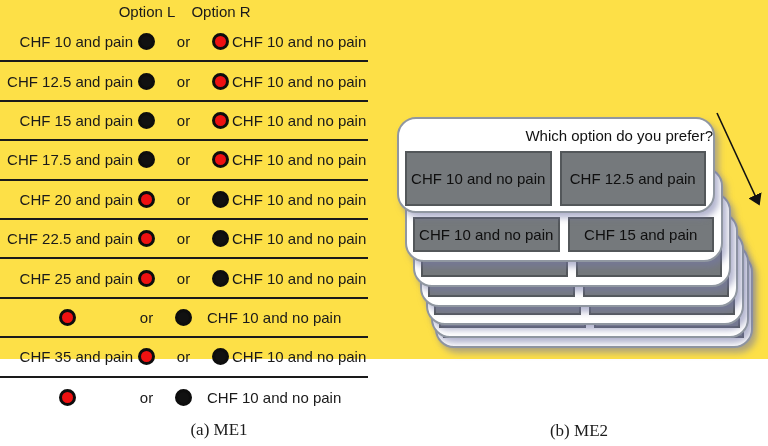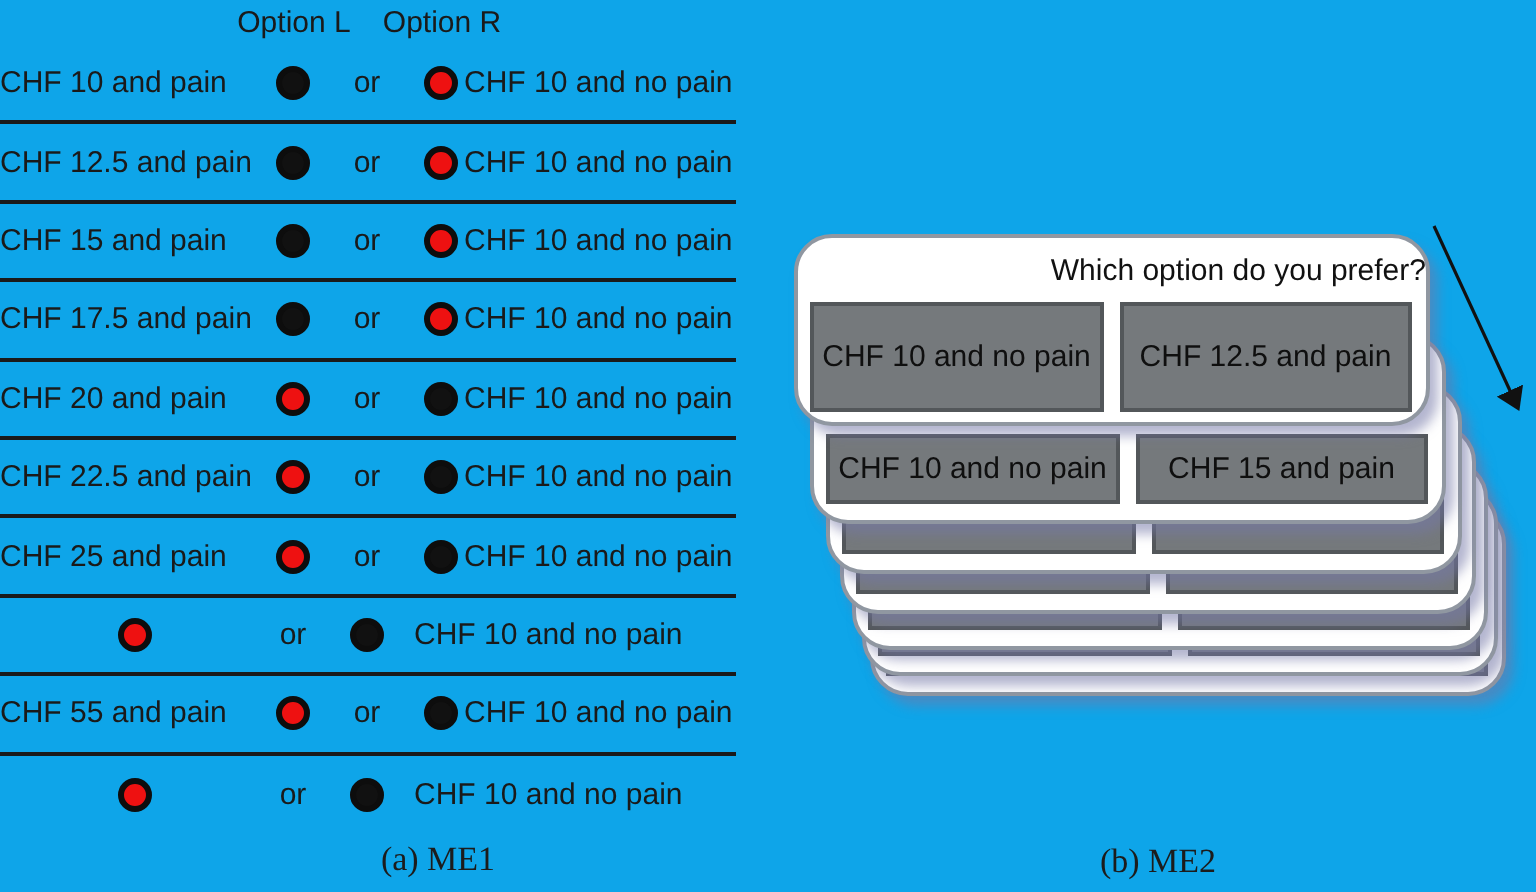--- a/index.html
+++ b/index.html
@@ -3,32 +3,32 @@
 <meta charset="utf-8">
 <style>
   :root{
     --red:#ee1111; --blk:#111111;
     --btn-gray:#75797c; --btn-border:#53575a;
     --card-border:#9097a1; --line:#1a1a1a;
   }
   *{box-sizing:border-box;margin:0;padding:0}
   html,body{width:768px;height:446px;background:#ffffff;overflow:hidden;
     font-family:"Liberation Sans","DejaVu Sans",sans-serif;color:#1a1a1a}
-  .stage{position:relative;width:768px;height:446px;background:#0ea5e9}
+  .stage{position:relative;width:768px;height:359px;background:#fde047}
 
   
   .panel-a{position:absolute;left:0;top:0;width:392px;height:446px}
   .pa-header{position:absolute;top:3px;left:0;width:392px;height:20px;font-size:15px}
   .pa-header .hL{position:absolute;left:147px;transform:translateX(-50%);white-space:nowrap}
   .pa-header .hR{position:absolute;left:221px;transform:translateX(-50%);white-space:nowrap}
   .pa-rows{position:absolute;top:23px;left:0;width:368px}
   .row{display:grid;grid-template-columns:134px 25px 49px 25px auto;
        align-items:center;height:39.4px;font-size:15px;white-space:nowrap}
   .row:not(:last-child){border-bottom:2px solid var(--line)}
-  .lbl-l{padding-right:1px}
+  .lbl-l{text-align:right;padding-right:1px}
   .lbl-r{text-align:left;margin-left:-1px}
   .or{text-align:center}
   .dot{width:17px;height:17px;border:3px solid #0d0d0d;border-radius:50%;justify-self:center}
   .dot[data-dot="red"]{background:var(--red)}
   .dot[data-dot="black"]{background:var(--blk)}
 
   .caption{position:absolute;font-family:"Liberation Serif","DejaVu Serif",serif;
            font-size:17px;text-align:center;color:#1c1c1c}
   .cap-a{left:26px;top:420px;width:386px}
   .cap-b{left:390px;top:421px;width:378px}
@@ -114,21 +114,21 @@
         <span class="dot" data-dot="black"></span>
         <span class="lbl-r">CHF 10 and no pain</span>
       </div>
       <div class="row">
         <span class="dot" data-dot="red"></span>
         <span class="or">or</span>
         <span class="dot" data-dot="black"></span>
         <span class="lbl-r">CHF 10 and no pain</span>
       </div>
       <div class="row">
-        <span class="lbl-l">CHF 55 and pain</span>
+        <span class="lbl-l">CHF 35 and pain</span>
         <span class="dot" data-dot="red"></span>
         <span class="or">or</span>
         <span class="dot" data-dot="black"></span>
         <span class="lbl-r">CHF 10 and no pain</span>
       </div>
       <div class="row">
         <span class="dot" data-dot="red"></span>
         <span class="or">or</span>
         <span class="dot" data-dot="black"></span>
         <span class="lbl-r">CHF 10 and no pain</span>

